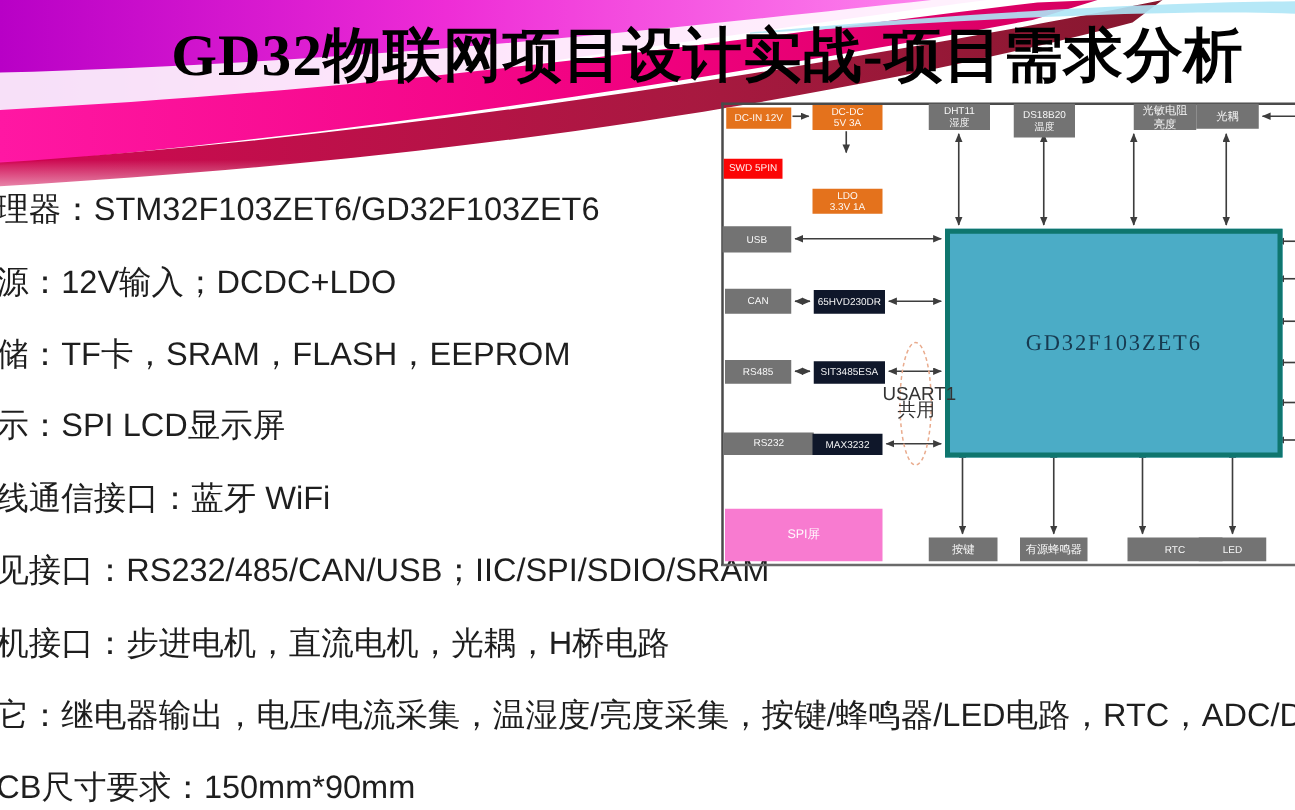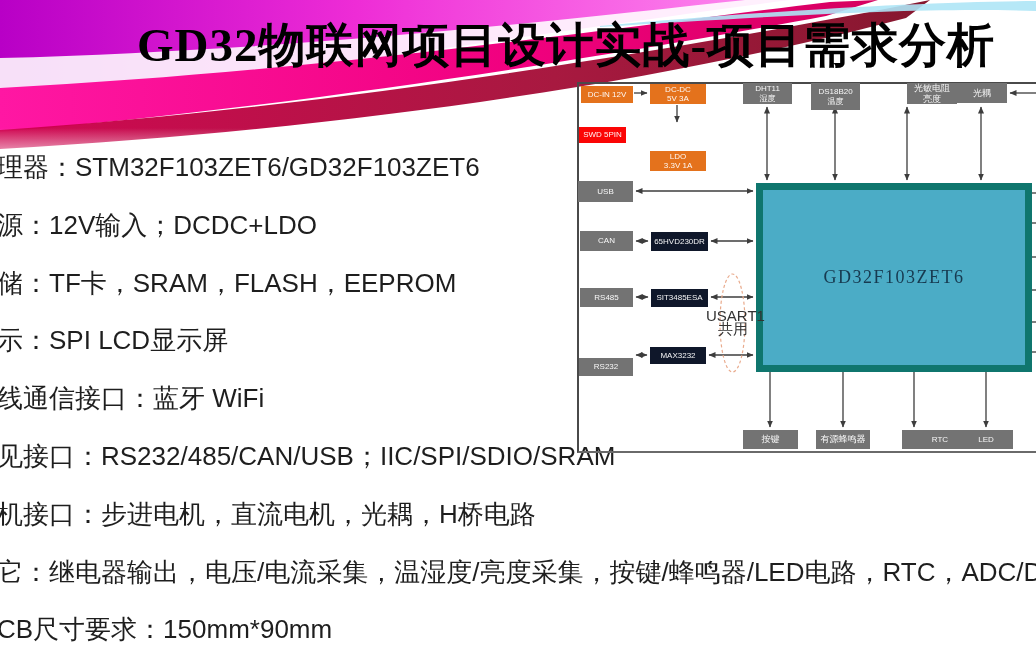--- a/index.html
+++ b/index.html
@@ -24,21 +24,21 @@
   .diagram-frame{position:absolute;left:577px;top:82px;width:459px;height:371px;
                  border-top:2px solid #4a4a4a;border-left:2px solid #4a4a4a;border-bottom:2px solid #6a6a6a;
                  box-sizing:border-box;background:transparent;}
   .blk{position:absolute;display:flex;align-items:center;justify-content:center;text-align:center;
        color:rgba(255,255,255,.95);font-size:8px;line-height:9.5px;white-space:pre-line;overflow:hidden;}
   .orange{background:#e4721c;}
   .red{background:#fb0505;}
   .pink{background:#737373;}
   .pink-light{background:#f87bd0;}
   .green{background:#0f172a;}
-  .teal{background:#4bacc6;border:7px solid #0f766e;}
+  .teal{background:#4bacc6;border:4px solid #0f766e;}
   .cjk{font-size:9px;line-height:10.5px;}
   .mcu-label{font-family:"Liberation Serif","DejaVu Serif",serif;font-size:18px;color:#173a50;
              letter-spacing:1.5px;}
   .spi-label{font-size:10px;}
   .usart-note{position:absolute;left:706px;top:309px;width:54px;text-align:center;color:#333;
               font-size:15px;line-height:13px;white-space:pre-line;}
   .arrow-layer{position:absolute;left:0;top:0;width:1036px;height:648px;pointer-events:none;}
 </style>
 </head>
 <body>
@@ -136,22 +136,23 @@
 5V 3A</div>
   <div class="blk orange" style="left:650px;top:124px;width:56px;height:20px;margin-top:27px;">LDO
 3.3V 1A</div>
   <div class="blk red" style="left:579px;top:127px;width:47px;height:16px;">SWD 5PIN</div>
 
   <div class="blk pink" style="left:578px;top:181px;width:55px;height:21px;">USB</div>
   <div class="blk pink" style="left:580px;top:231px;width:53px;height:20px;">CAN</div>
   <div class="blk green" style="left:651px;top:232px;width:57px;height:19px;">65HVD230DR</div>
   <div class="blk pink" style="left:580px;top:288px;width:53px;height:19px;">RS485</div>
   <div class="blk green" style="left:651px;top:289px;width:57px;height:18px;">SIT3485ESA</div>
-  <div class="blk pink" style="left:579px;top:346px;width:54px;height:18px;margin-top:12px;">RS232</div>
+  <div class="blk pink" style="left:579px;top:346px;width:72px;height:18px;">RS232</div>
   <div class="blk green" style="left:650px;top:347px;width:56px;height:17px;">MAX3232</div>
+  <div class="blk pink-light spi-label" style="left:580px;top:407px;width:126px;height:42px;">SPI屏</div>
 
   <div class="blk pink" style="left:743px;top:83px;width:49px;height:21px;">DHT11
 湿度</div>
   <div class="blk pink" style="left:811px;top:83px;width:49px;height:27px;">DS18B20
 温度</div>
   <div class="blk pink cjk" style="left:883px;top:83px;width:50px;height:21px;margin-left:24px;">光敏电阻
 亮度</div>
   <div class="blk pink cjk" style="left:957px;top:83px;width:50px;height:20px;">光耦</div>
 
   <div class="blk pink cjk" style="left:743px;top:430px;width:55px;height:19px;">按键</div>

